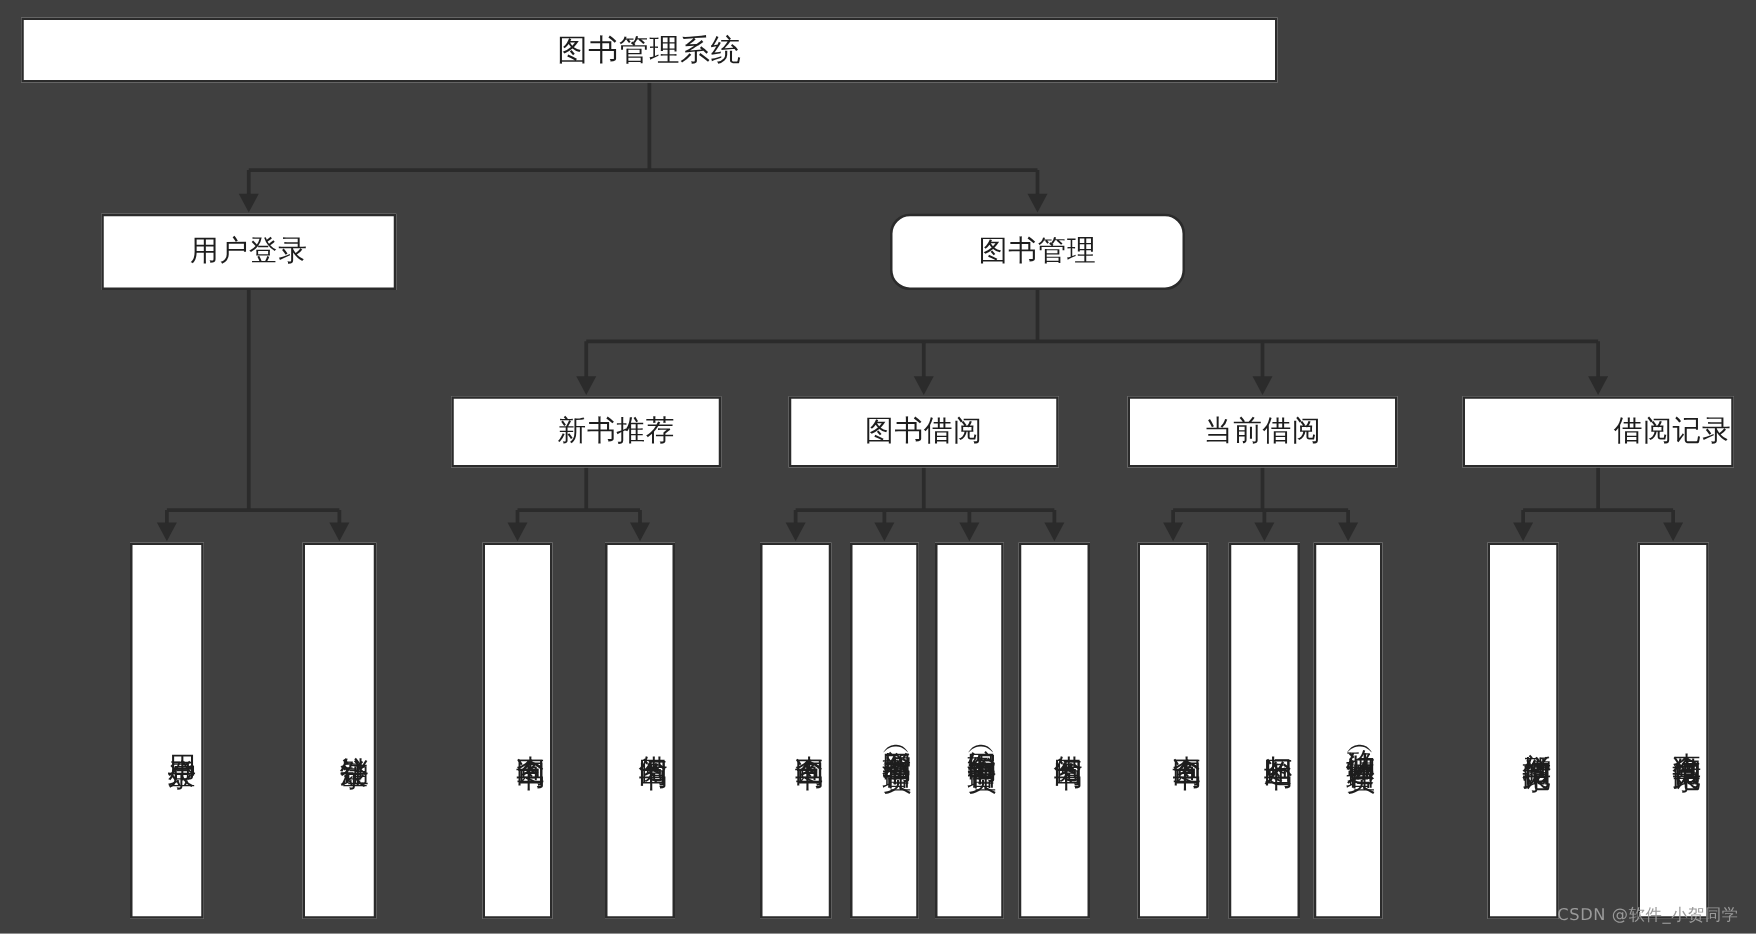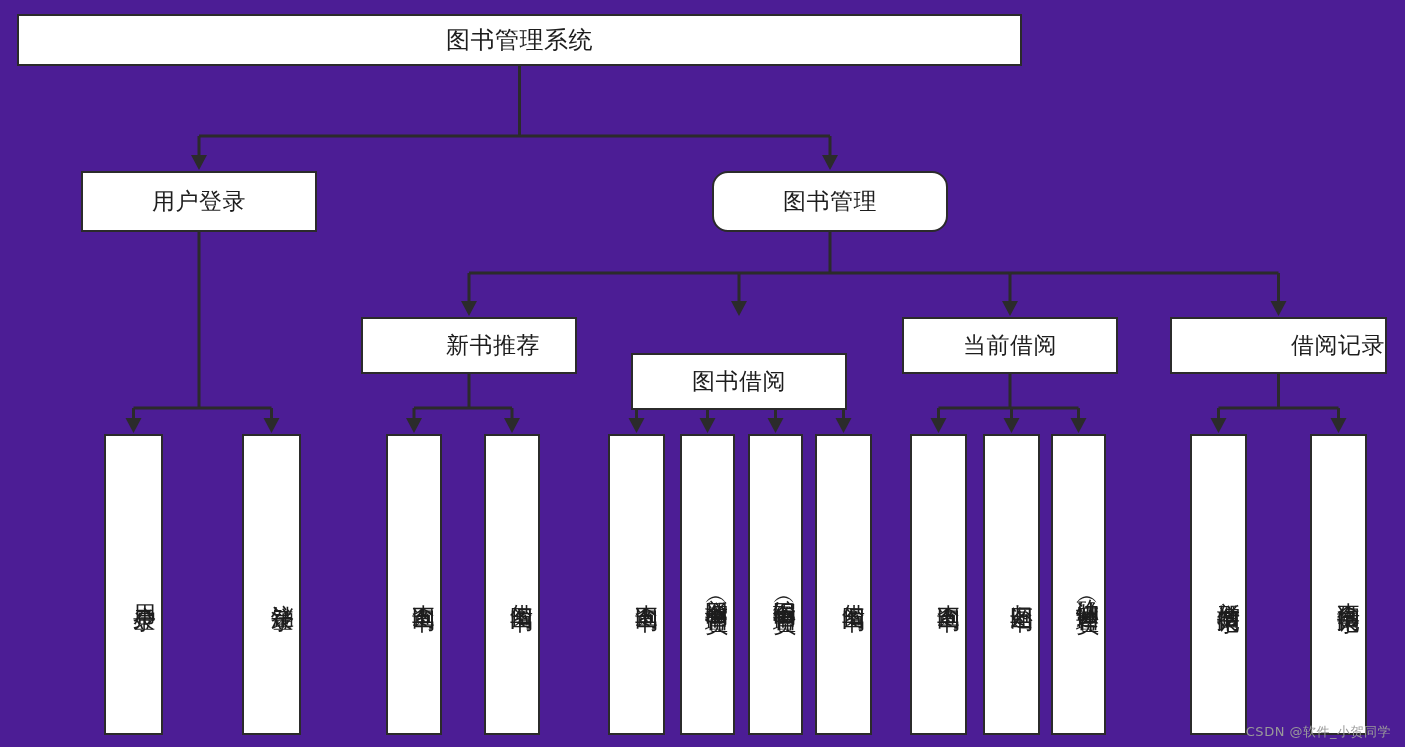--- a/index.html
+++ b/index.html
@@ -7,21 +7,21 @@
     padding: 0;
     background: #ffffff;
   }
   body {
     font-family: "DejaVu Sans", "Liberation Sans", sans-serif;
   }
   #canvas {
     position: relative;
     width: 1405px;
     height: 747px;
-    background: #4c1d95;
+    background: #404040;
     overflow: hidden;
   }
   #edges {
     position: absolute;
     left: 0;
     top: 0;
     width: 1405px;
     height: 747px;
   }
   .node {
@@ -132,21 +132,21 @@
       </div>
       <div class="node horiz" style="left: 81px; top: 171px; width: 236px; height: 61px;">
         <span class="hlabel">用户登录</span>
       </div>
       <div class="node horiz" style="left: 712px; top: 171px; width: 236px; height: 61px; border-radius: 16px;">
         <span class="hlabel">图书管理</span>
       </div>
       <div class="node horiz" style="left: 361px; top: 317px; width: 216px; height: 57px; padding-left: 48px;">
         <span class="hlabel">新书推荐</span>
       </div>
-      <div class="node horiz" style="left: 631px; top: 317px; width: 216px; height: 57px; margin-top: 36px;">
+      <div class="node horiz" style="left: 631px; top: 317px; width: 216px; height: 57px;">
         <span class="hlabel">图书借阅</span>
       </div>
       <div class="node horiz" style="left: 902px; top: 317px; width: 216px; height: 57px;">
         <span class="hlabel">当前借阅</span>
       </div>
       <div class="node horiz" style="left: 1170px; top: 317px; width: 217px; height: 57px; justify-content: flex-end;">
         <span class="hlabel">借阅记录</span>
       </div>
       <div class="node vert" style="left: 104px; top: 434px; width: 59px; height: 301px;">
         <span class="vlabel">用户登录</span>

